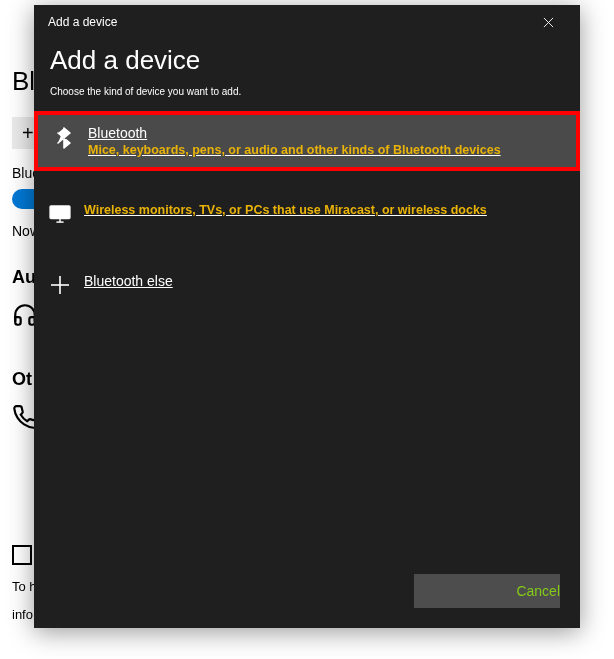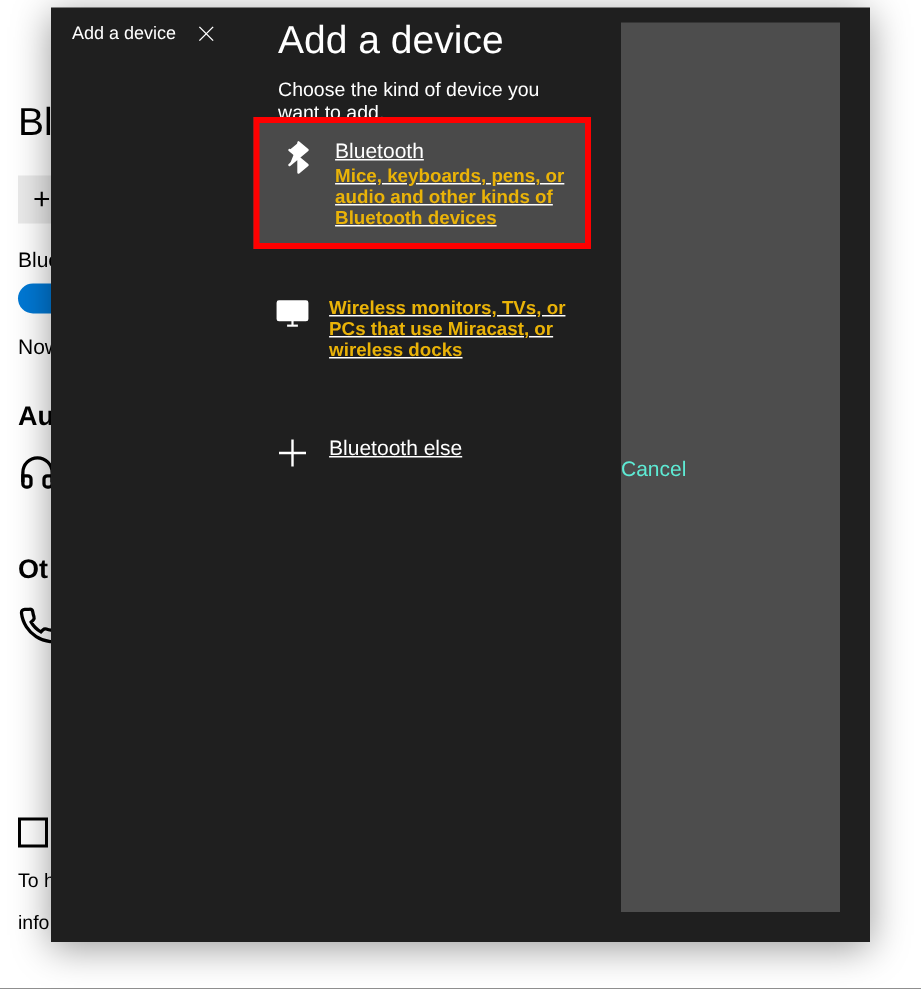--- a/index.html
+++ b/index.html
@@ -88,21 +88,21 @@
     }
     .dialog {
       position: absolute;
       top: 5px;
       left: 34px;
       width: 546px;
       height: 623px;
       background: #1f1f1f;
       color: #ffffff;
       display: flex;
-      flex-direction: row;
+      flex-direction: column;
       box-shadow: 0 4px 24px rgba(0,0,0,0.4);
     }
     .titlebar {
       height: 34px;
       display: flex;
       align-items: center;
       justify-content: space-between;
       padding: 0 12px 0 14px;
       font-size: 12px;
       color: #fff;
@@ -125,22 +125,23 @@
       flex: 1;
       display: flex;
       flex-direction: column;
     }
     .dialog-heading {
       font-size: 26px;
       font-weight: 400;
       margin-bottom: 10px;
     }
     .dialog-subtitle {
-      font-size: 13px;
+      font-size: 10px;
       font-weight: 400;
+      margin-bottom: 18px;
     }
     .option {
       display: flex;
       align-items: flex-start;
       padding: 14px 10px 14px 6px;
       margin: 0 -16px;
       cursor: pointer;
       position: relative;
     }
     .option.highlighted {
@@ -179,27 +180,27 @@
       font-weight: 600;
       color: #eab308;
     }
     .dialog-footer {
       padding: 10px 20px 20px 20px;
       display: flex;
       justify-content: flex-end;
     }
     .cancel-btn {
       background: #4d4d4d;
-      color: #5eead4;
+      color: #84cc16;
       border: none;
       padding: 9px 0;
       width: 146px;
       font-size: 14px;
       cursor: pointer;
-      text-align: left;
+      text-align: right;
     }
   </style>
 </head>
 <body>
 
 <div class="bg-content">
   <div class="bg-heading">Bl</div>
   <div class="bg-add-btn">+</div>
   <div class="bg-label">Blue</div>
   <div class="bg-toggle"></div>

